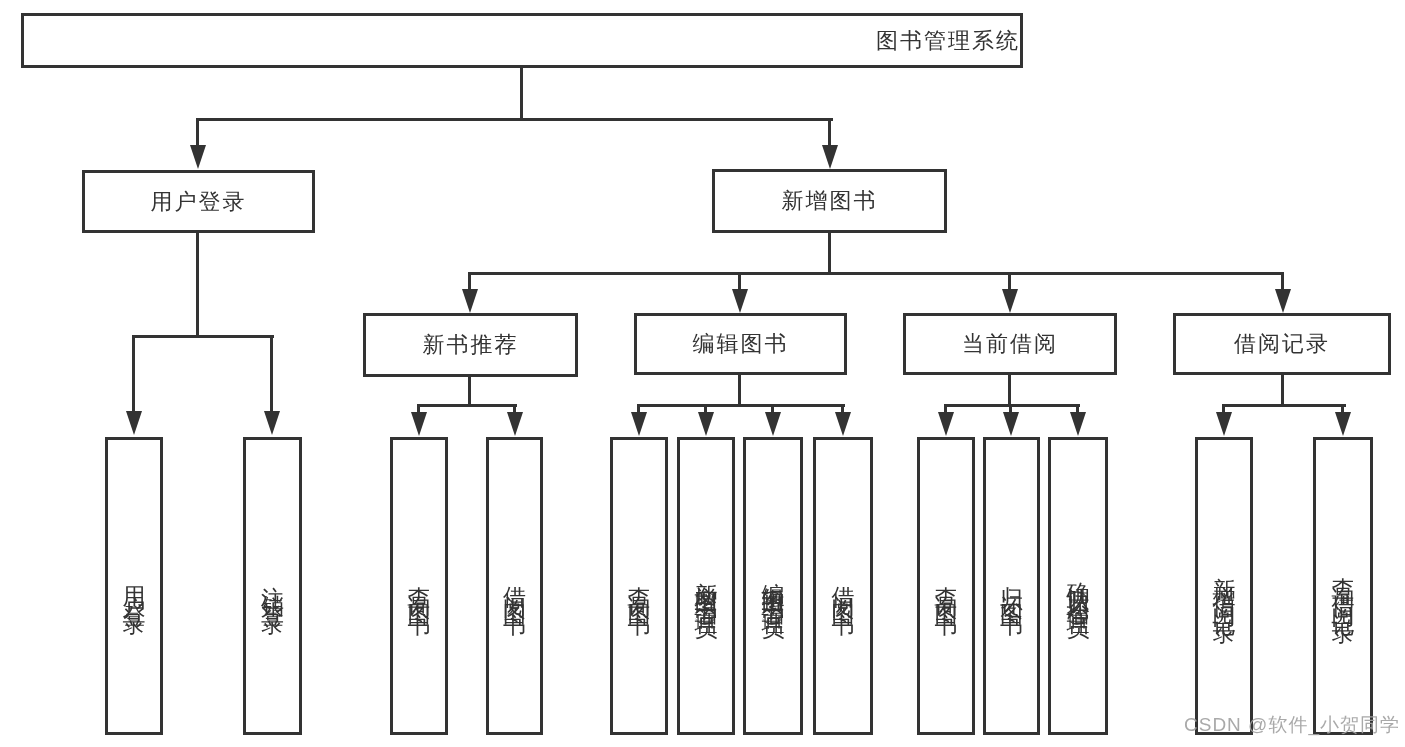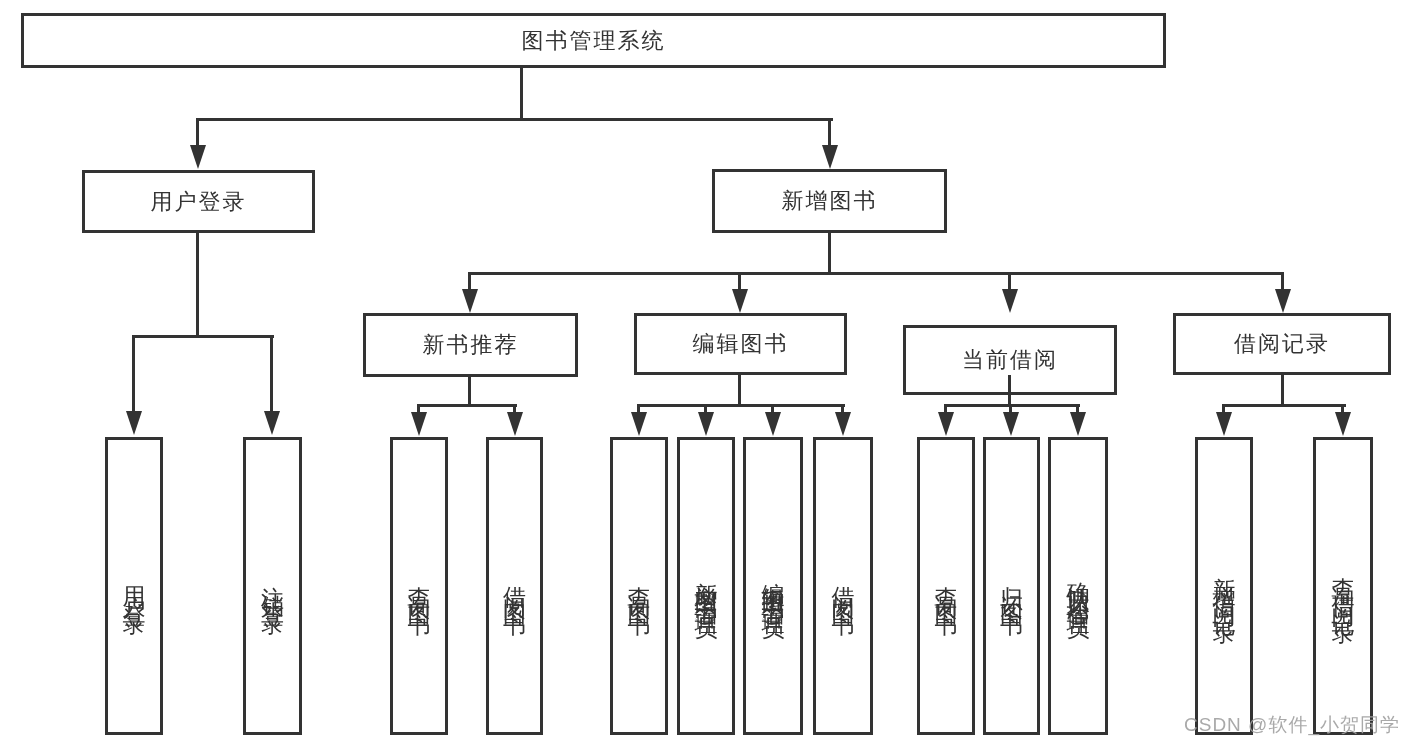--- a/index.html
+++ b/index.html
@@ -51,38 +51,38 @@
     color:rgba(162,162,162,0.92);
     white-space:nowrap;
     z-index:5;
   }
 </style>
 </head>
 <body>
 
 <div id="stage">
 
-  <div class="node h" style="left:21px;top:13px;width:1145px;height:55px;">
+  <div class="node h" style="left:21px;top:13px;width:1002px;height:55px;justify-content:flex-end;">
     <span>图书管理系统</span>
   </div>
 
   <div class="node h" style="left:82px;top:170px;width:233px;height:63px;">
     <span>用户登录</span>
   </div>
   <div class="node h" style="left:712px;top:169px;width:235px;height:64px;">
     <span>新增图书</span>
   </div>
 
   <div class="node h" style="left:363px;top:313px;width:215px;height:64px;">
     <span>新书推荐</span>
   </div>
   <div class="node h" style="left:634px;top:313px;width:213px;height:62px;">
     <span>编辑图书</span>
   </div>
-  <div class="node h" style="left:903px;top:313px;width:214px;height:70px;margin-top:12px;">
+  <div class="node h" style="left:903px;top:313px;width:214px;height:62px;">
     <span>当前借阅</span>
   </div>
   <div class="node h" style="left:1173px;top:313px;width:218px;height:62px;">
     <span>借阅记录</span>
   </div>
 
   <div class="node v" style="left:105px;top:437px;width:58px;height:298px;">
     <span>用户登录</span>
   </div>
   <div class="node v" style="left:243px;top:437px;width:59px;height:298px;">

